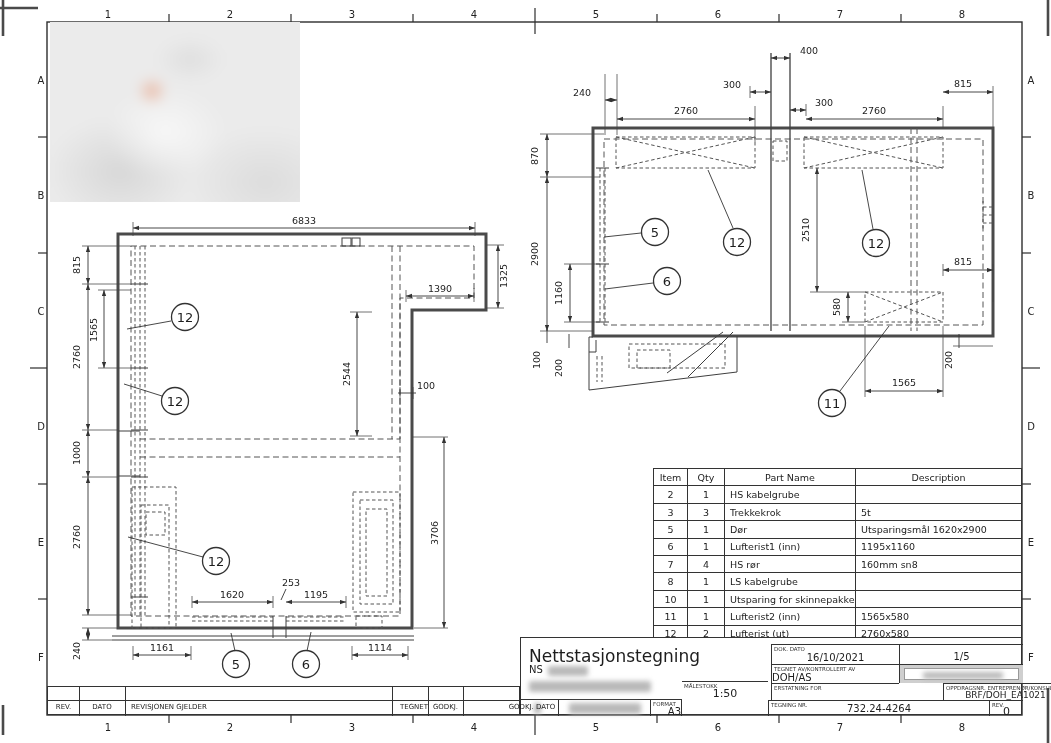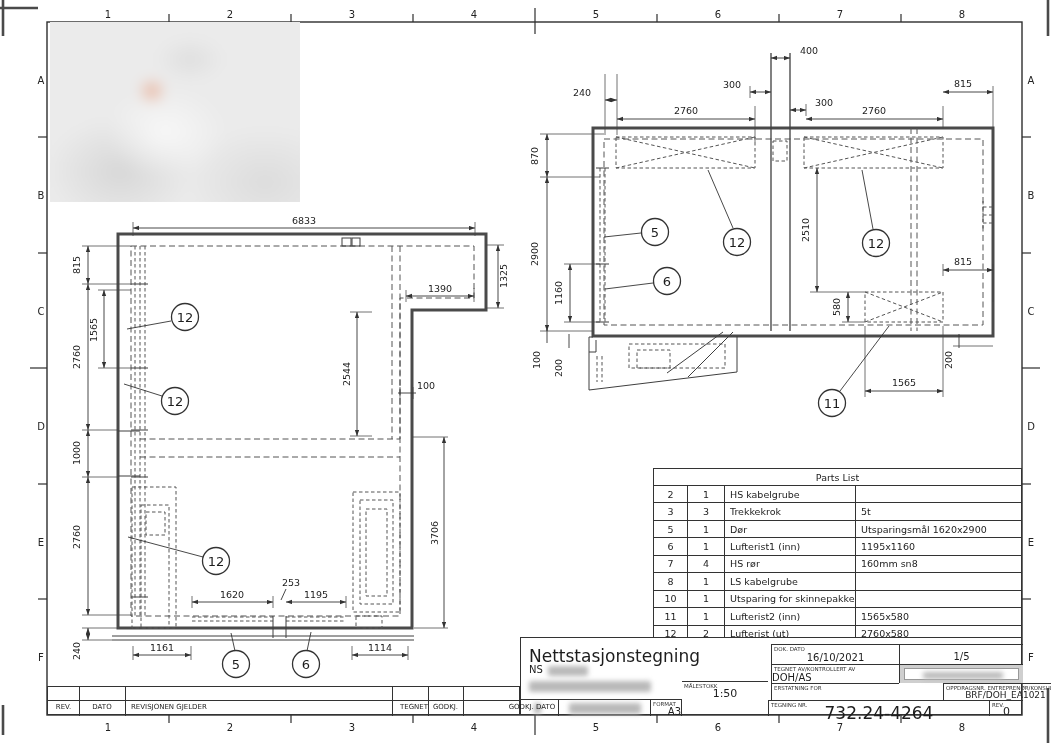--- a/index.html
+++ b/index.html
@@ -381,21 +381,26 @@
   <div class="inner">
     <div class="blob" style="left:10px;top:110px;width:150px;height:110px;background:radial-gradient(closest-side,#d7d7d7,rgba(215,215,215,0));"></div>
     <div class="blob" style="left:150px;top:120px;width:160px;height:110px;background:radial-gradient(closest-side,#dcdcdc,rgba(220,220,220,0));"></div>
     <div class="blob" style="left:70px;top:80px;width:120px;height:90px;background:radial-gradient(closest-side,#f7f7f7,rgba(247,247,247,0));"></div>
     <div class="blob" style="left:120px;top:30px;width:70px;height:45px;background:radial-gradient(closest-side,#dedede,rgba(222,222,222,0));"></div>
     <div class="blob" style="left:104px;top:72px;width:26px;height:24px;background:radial-gradient(closest-side,#e8a285,rgba(232,162,133,0));"></div>
   </div>
 </div>
 
 <div id="parts">
-  <div class="hrow">Parts List</div>
+  <div class="crow">
+    <div class="c c1">Item</div>
+    <div class="c c2">Qty</div>
+    <div class="c c3">Part Name</div>
+    <div class="c c4">Description</div>
+  </div>
   <div class="row">
     <div class="c c1">2</div>
         <div class="c c2">1</div>
         <div class="c c3">HS kabelgrube</div>
         <div class="c c4"></div>
   </div>
   <div class="row">
     <div class="c c1">3</div>
         <div class="c c2">3</div>
         <div class="c c3">Trekkekrok</div>
@@ -486,21 +491,21 @@
   </div>
   <div class="cell" style="left:250px;top:45px;width:128px;height:17px;border-left:1px solid #333;border-top:1px solid #333;">
     <div class="lab">ERSTATNING FOR</div>
   </div>
   <div class="cell" style="left:378px;top:45px;width:124px;height:17px;border-left:1px solid #333;border-top:1px solid #333;margin-left:44px;">
     <div class="lab">OPPDRAGSNR. ENTREPRENØR/KONSULENT</div>
     <div style="position:absolute;left:0;top:6px;width:100%;text-align:center;font-size:9px;">BRF/DOH_EA1021</div>
   </div>
   <div class="cell" style="left:247px;top:62px;width:221px;height:16px;border-left:1px solid #333;border-top:1px solid #333;">
     <div class="lab">TEGNING NR.</div>
-    <div style="position:absolute;left:0;top:2px;width:100%;text-align:center;font-size:17px;">732.24-4264</div>
+    <div style="position:absolute;left:0;top:2px;width:100%;text-align:center;font-size:10px;">732.24-4264</div>
   </div>
   <div class="cell" style="left:468px;top:62px;width:34px;height:16px;border-left:1px solid #333;border-top:1px solid #333;">
     <div class="lab">REV.</div>
     <div style="position:absolute;left:0;top:4px;width:100%;text-align:center;font-size:11px;">0</div>
   </div>
 </div>
 
 <div id="revbar">
   <div class="r1">
     <div class="v" style="left:31px;"></div>

